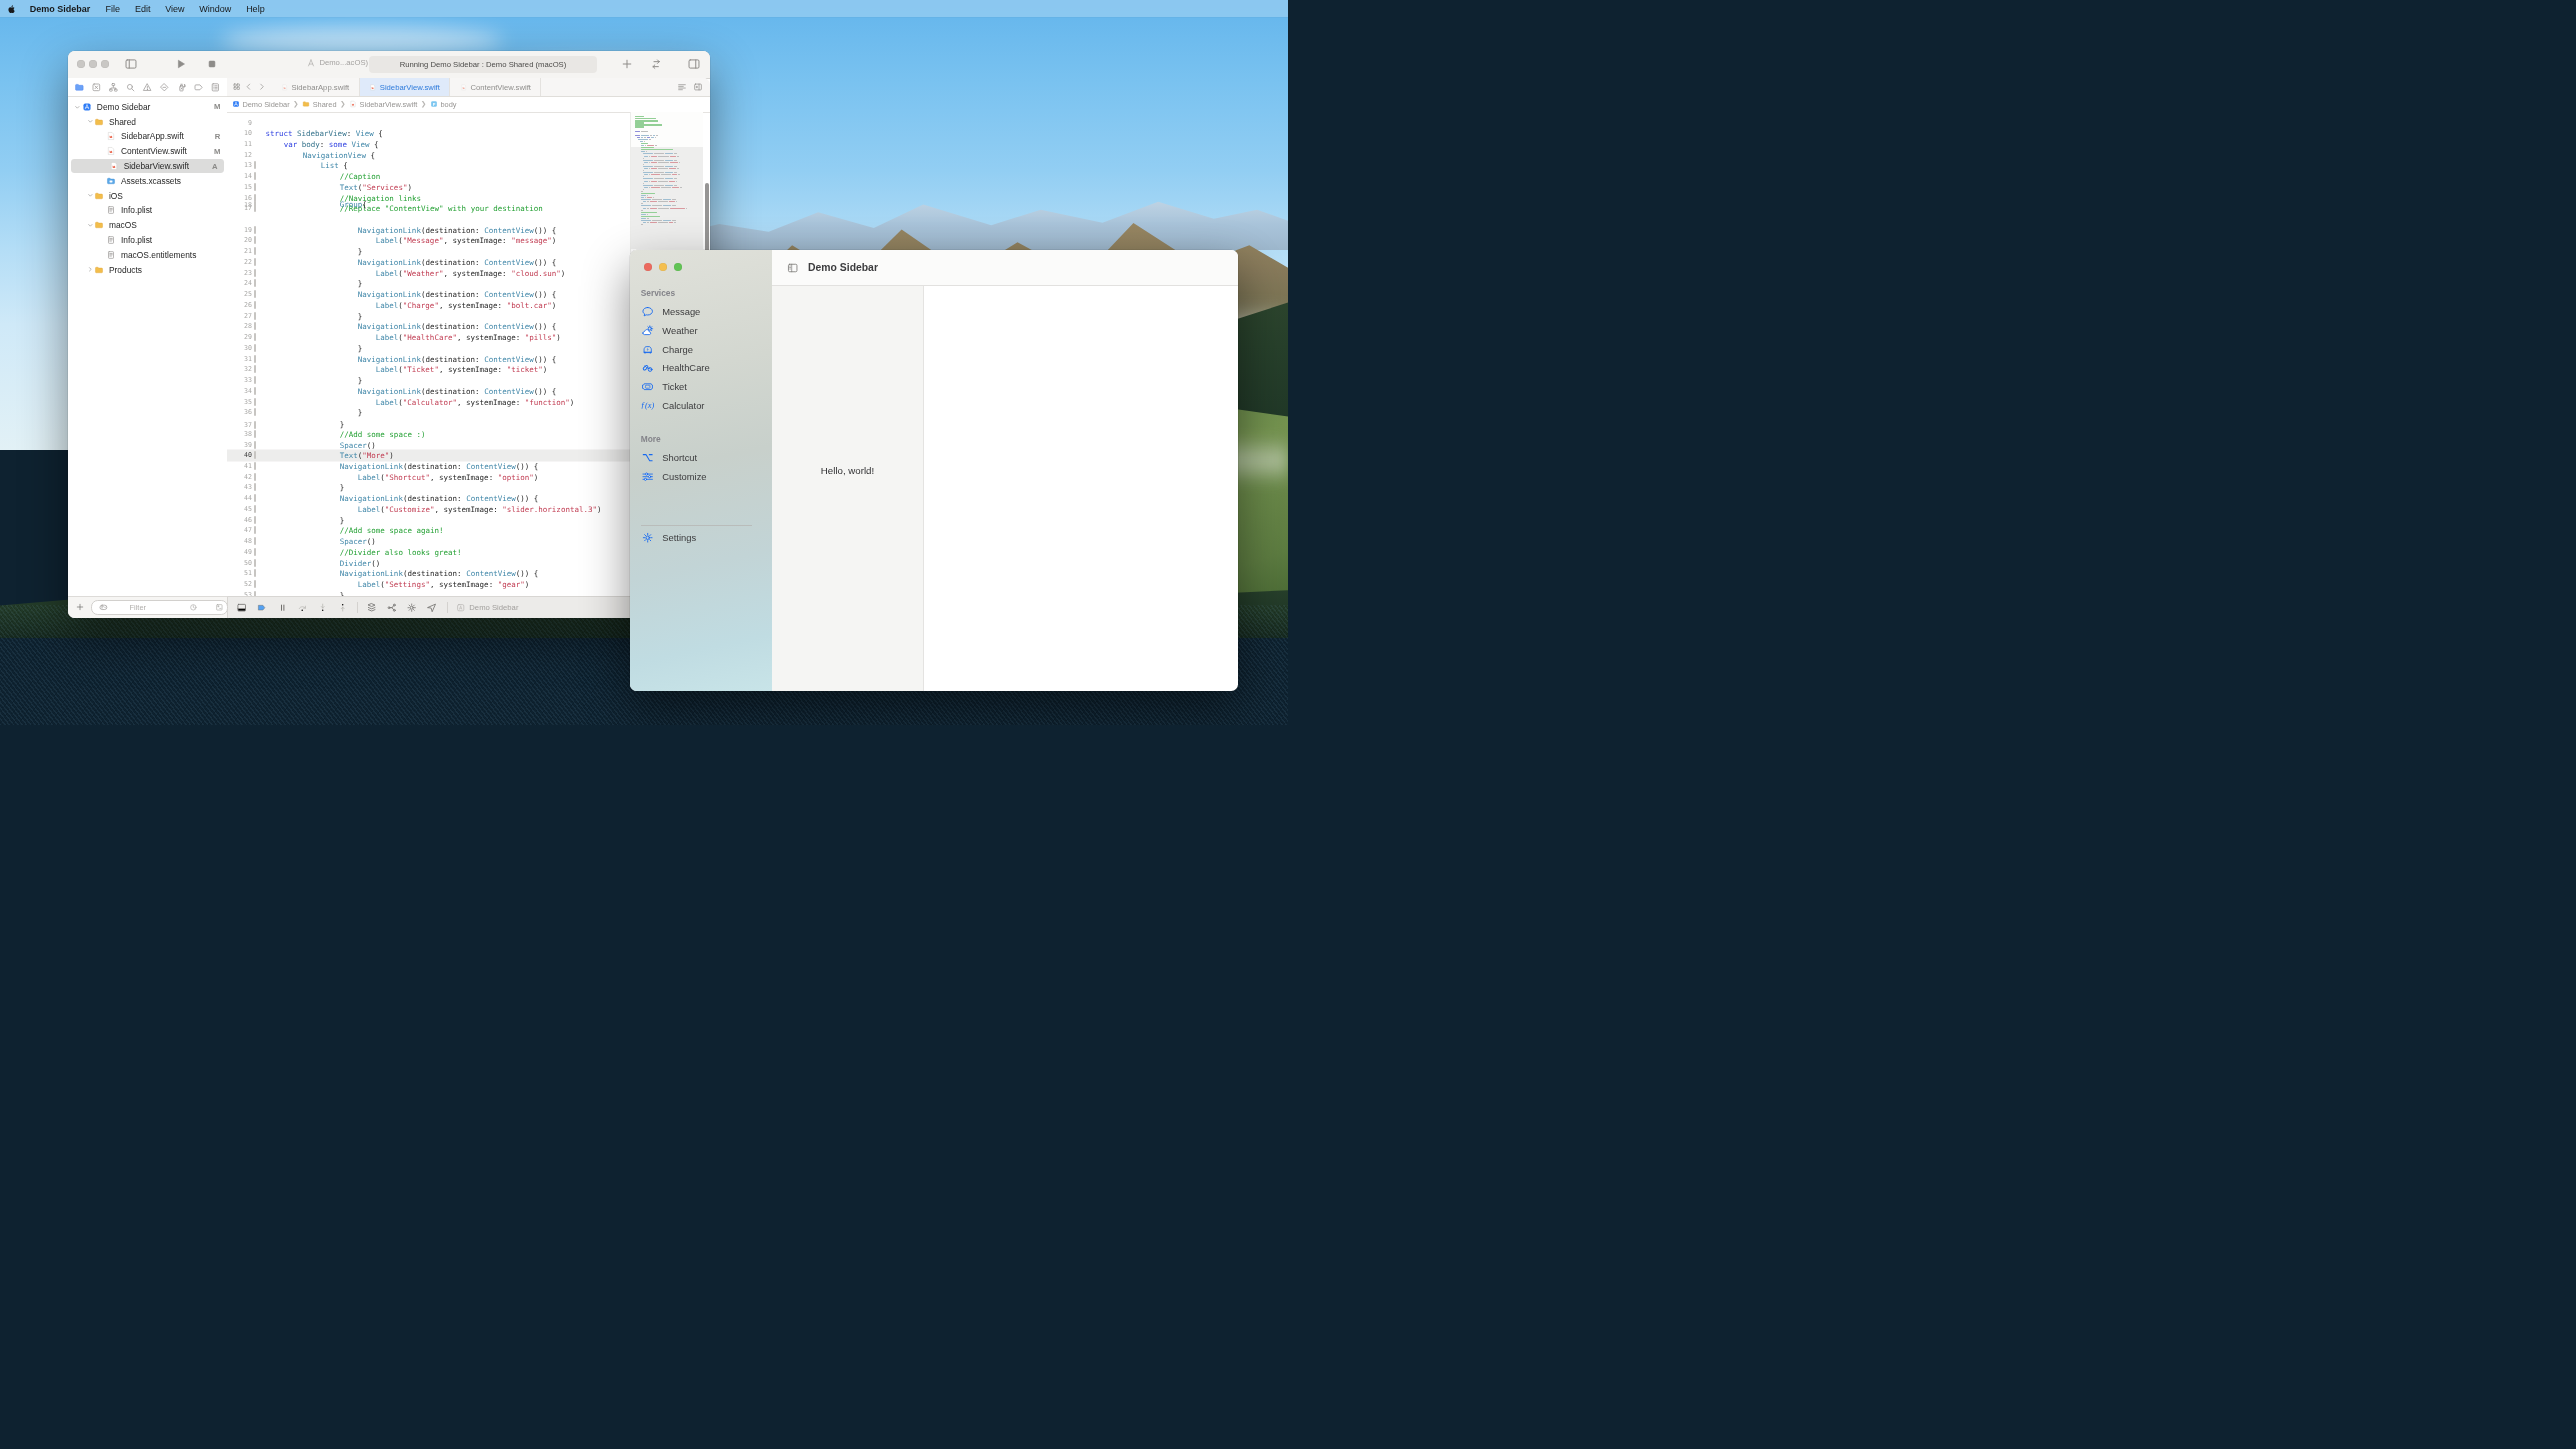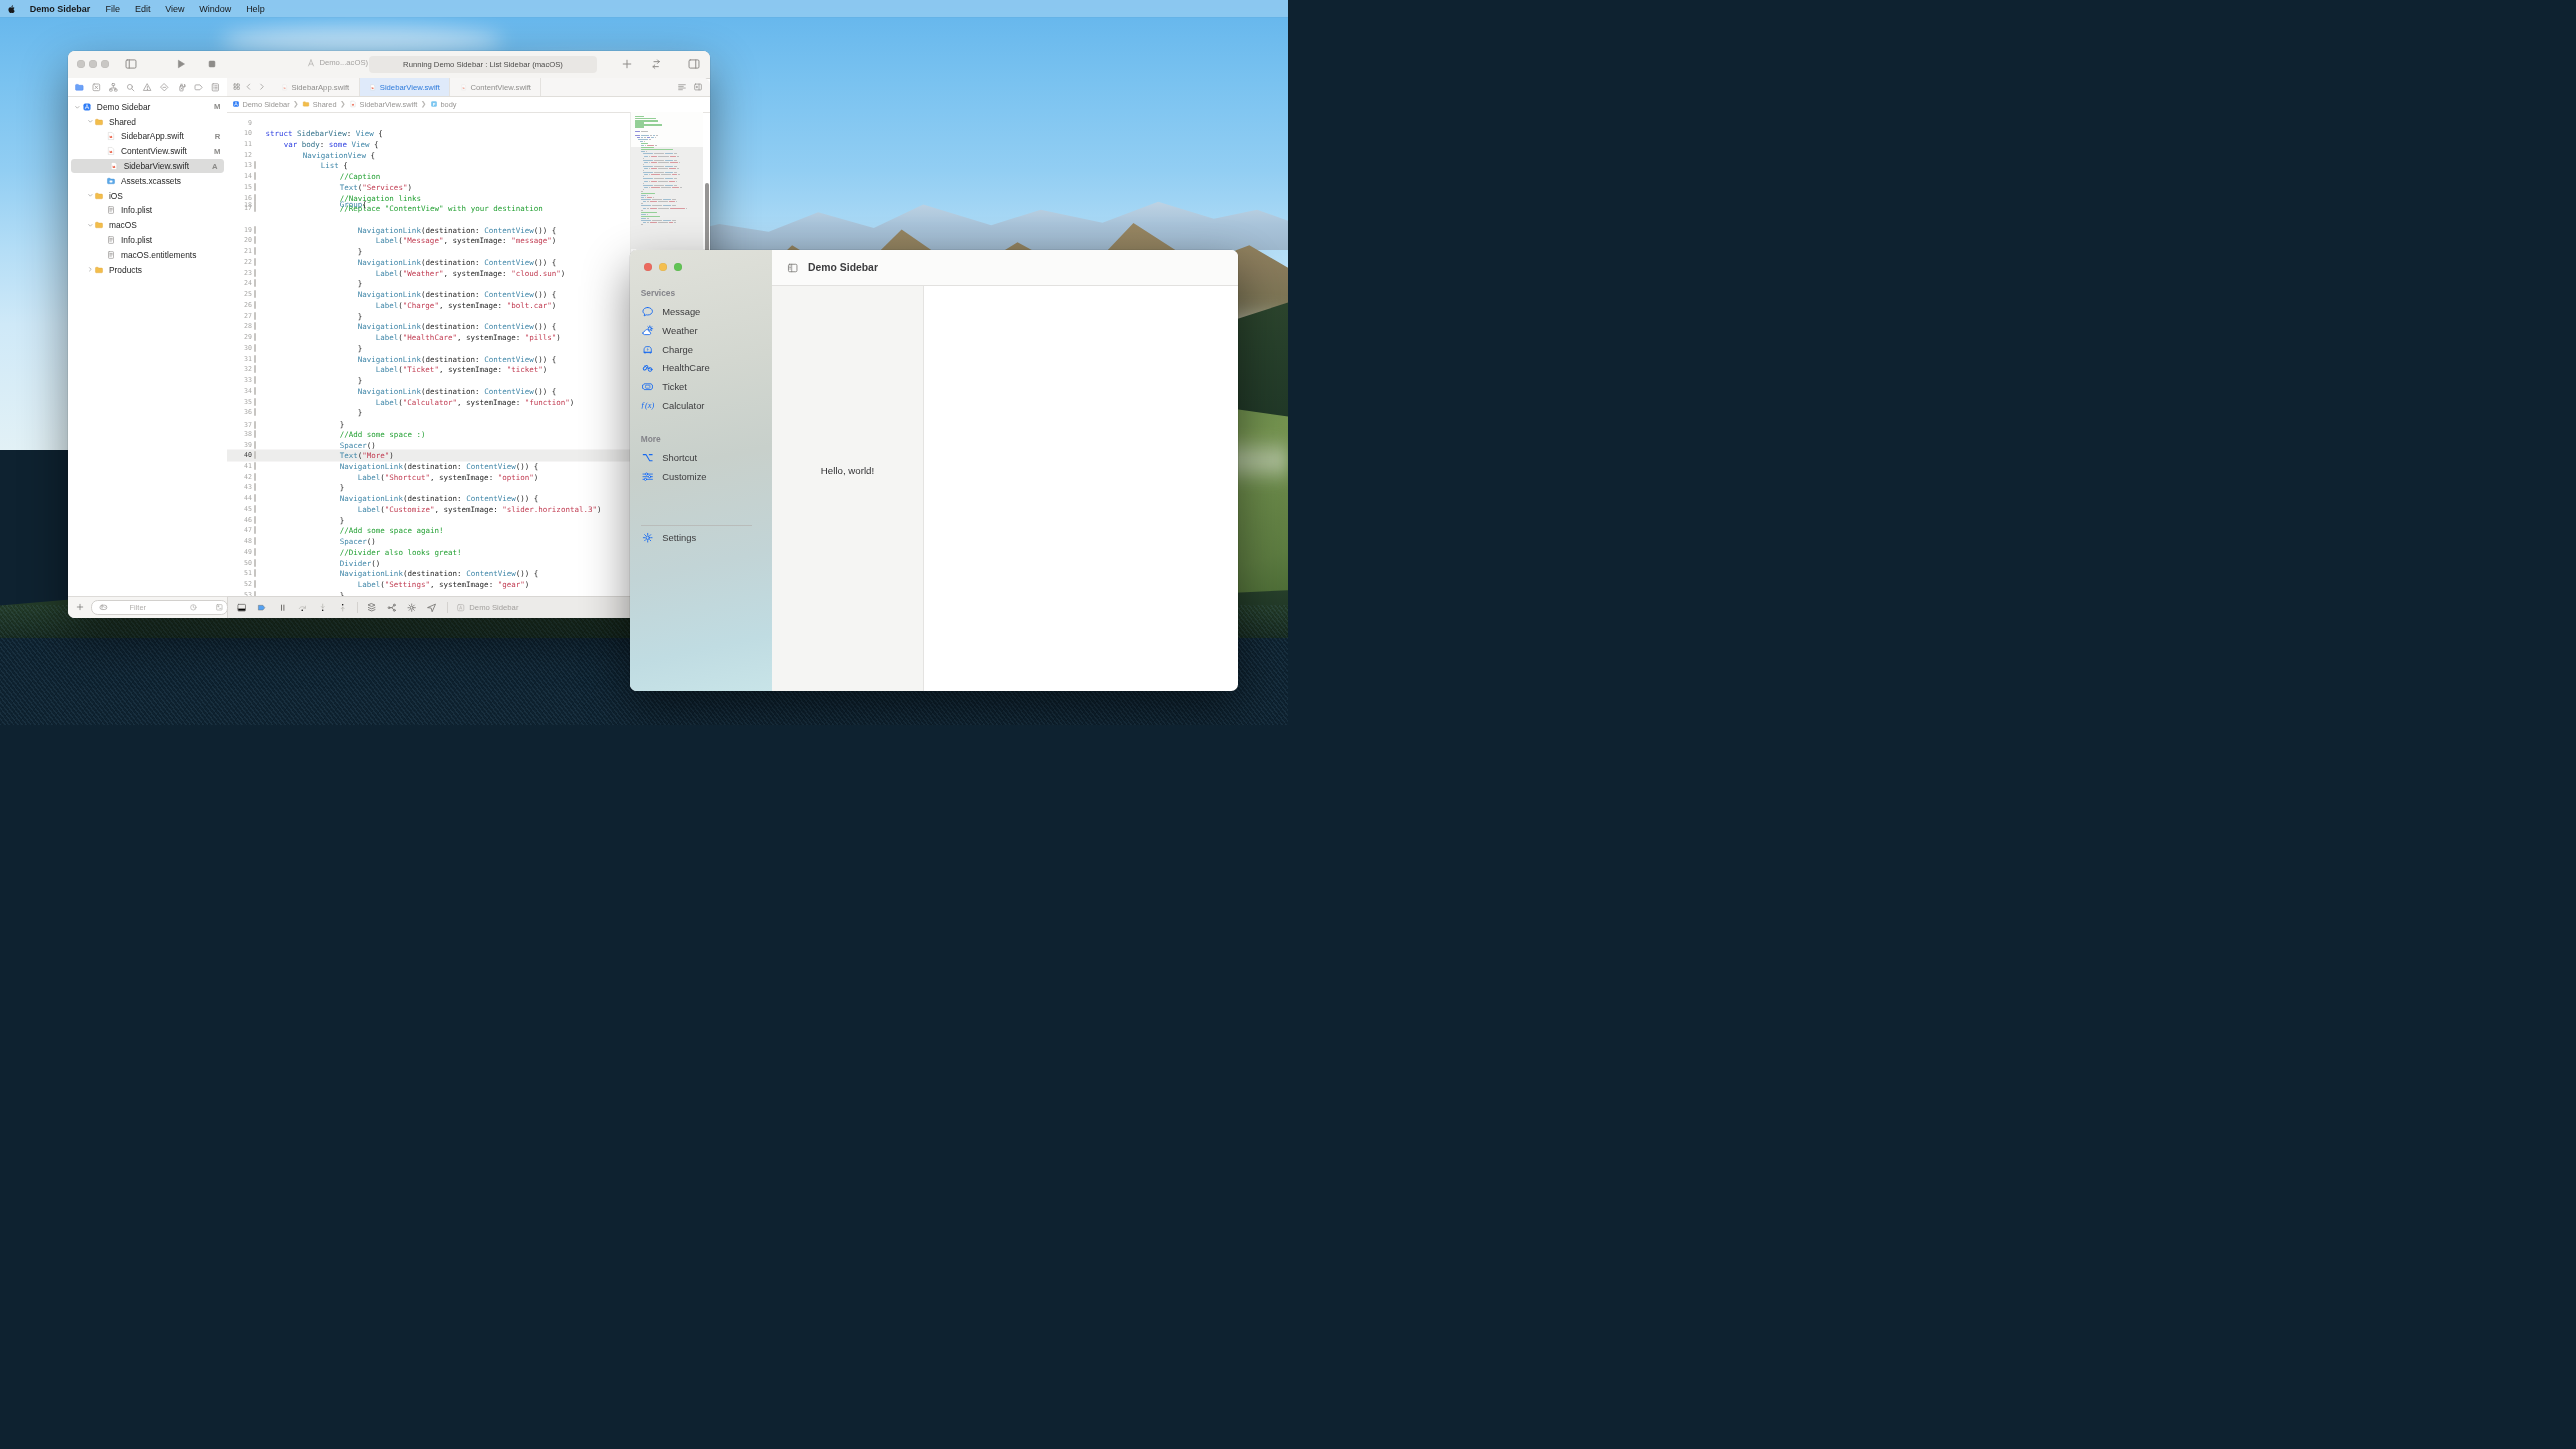--- a/index.html
+++ b/index.html
@@ -223,21 +223,21 @@
       <span style="font-size:6.7px;color:#b6b4b2">❯</span>
       <span>
           <svg viewBox="0 0 24 24" fill="none" stroke="currentColor" stroke-width="1.7" stroke-linecap="round" stroke-linejoin="round">
             <rect x="6" y="6" width="12" height="8.5" rx="1"></rect>
             <path d="M3.5 17.5h17"></path>
           </svg>
         </span>
       <span>My Mac</span>
     </div>
     <div class="statuspill">
-      <span>Running Demo Sidebar : List Sidebar (macOS)</span>
+      <span>Running Demo Sidebar : Demo Shared (macOS)</span>
     </div>
     <span class="tbicon" style="left:552px">
         <svg viewBox="0 0 24 24" fill="none" stroke="currentColor" stroke-width="1.7" stroke-linecap="round" stroke-linejoin="round">
           <path d="M12 5.5v13M5.5 12h13"></path>
         </svg>
       </span>
     <span class="tbicon" style="left:581px">
         <svg viewBox="0 0 24 24" fill="none" stroke="currentColor" stroke-width="1.7" stroke-linecap="round" stroke-linejoin="round">
           <path d="M8.5 8h9M17.5 8l-3-3M16 16.5h-9M7 16.5l3 3M17.5 8l-3 3M7 16.5l3-3"></path>
         </svg>

